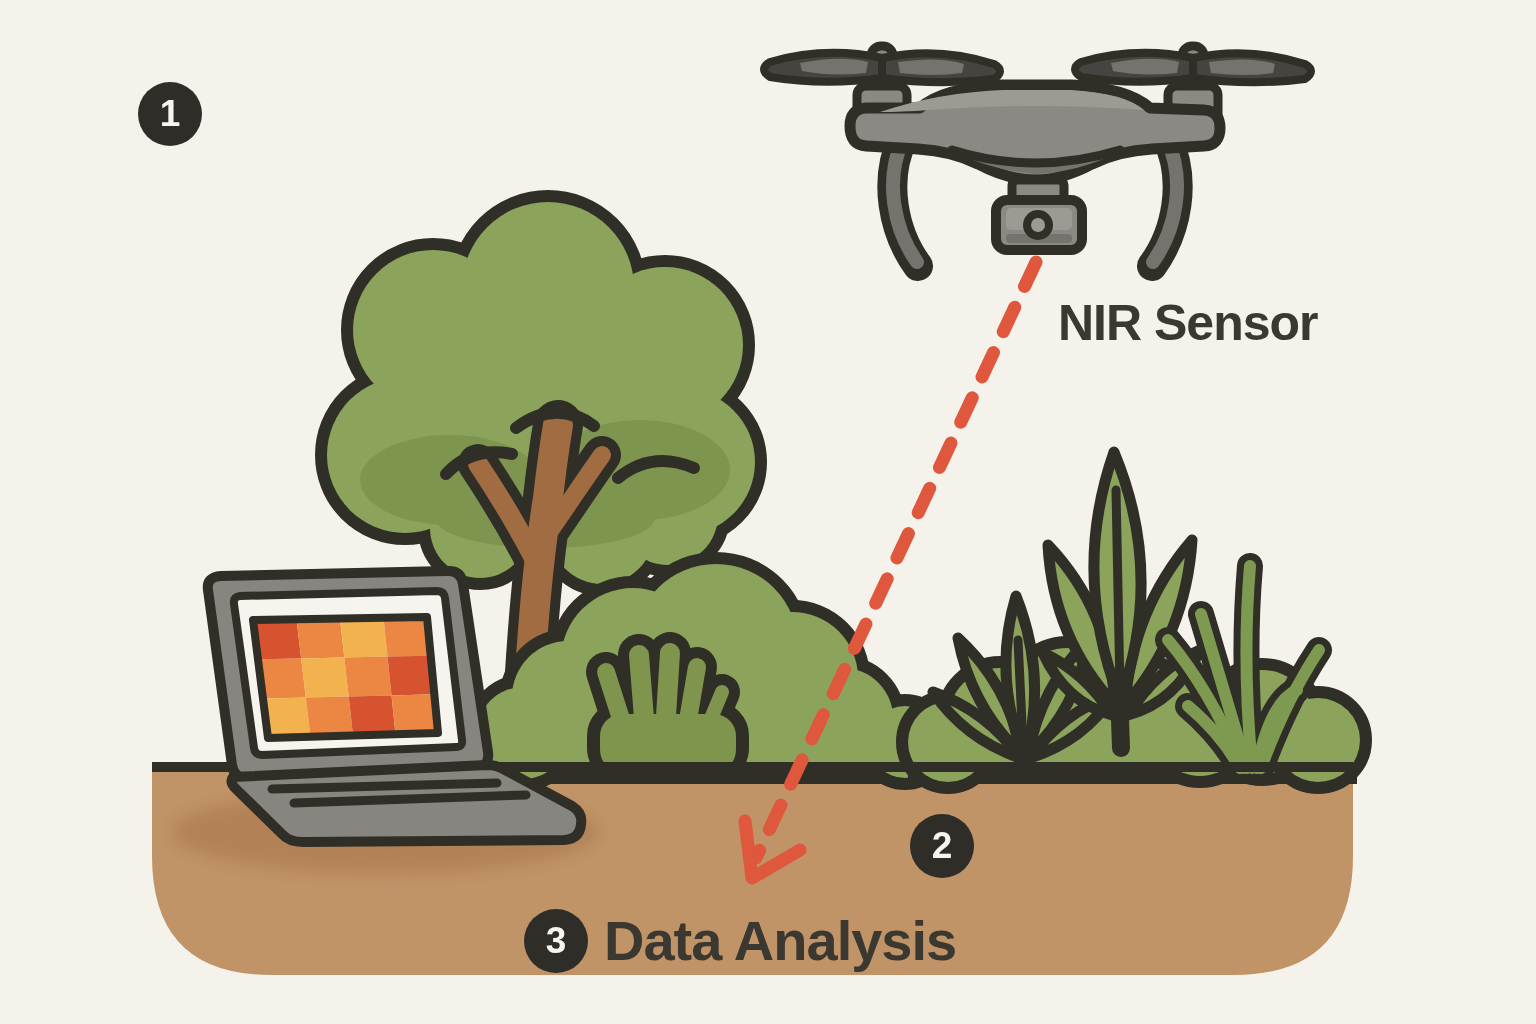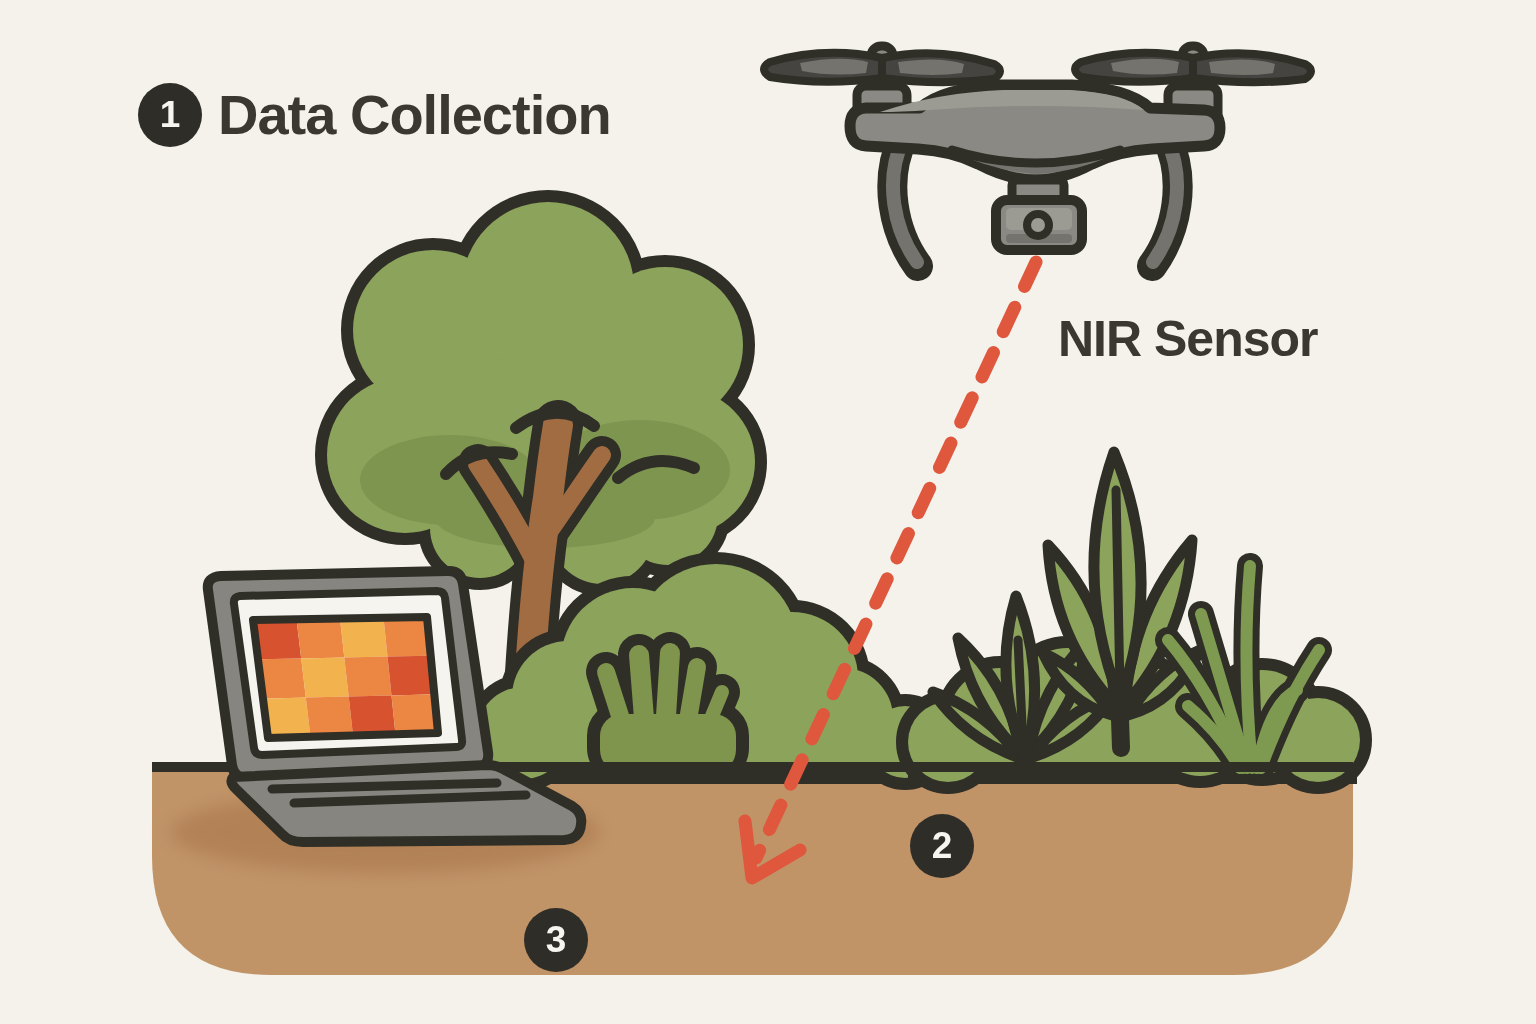--- a/index.html
+++ b/index.html
@@ -256,30 +256,30 @@
       <circle cx="1038" cy="225" r="15" style="fill:var(--outline)"></circle>
       <circle cx="1038" cy="225" r="7" style="fill:var(--drone-gray-light)"></circle>
     </g>
   </g>
 </svg>
 
   <div class="step" style="left:138px;top:82px">
     <div class="badge">
         <span>1</span>
       </div>
-    <div>Data Collection</div>
   </div>
 
-  <div class="annotation" style="left:1058px;top:310px">NIR Sensor</div>
+  <div class="annotation" style="left:1058px;top:294px">NIR Sensor</div>
 
   <div class="step" style="left:910px;top:814px">
     <div class="badge">
         <span>2</span>
       </div>
   </div>
 
   <div class="step" style="left:524px;top:908px">
     <div class="badge">
         <span>3</span>
       </div>
+    <div>Data Analysis</div>
   </div>
 
 </div>
 
 </body></html>

